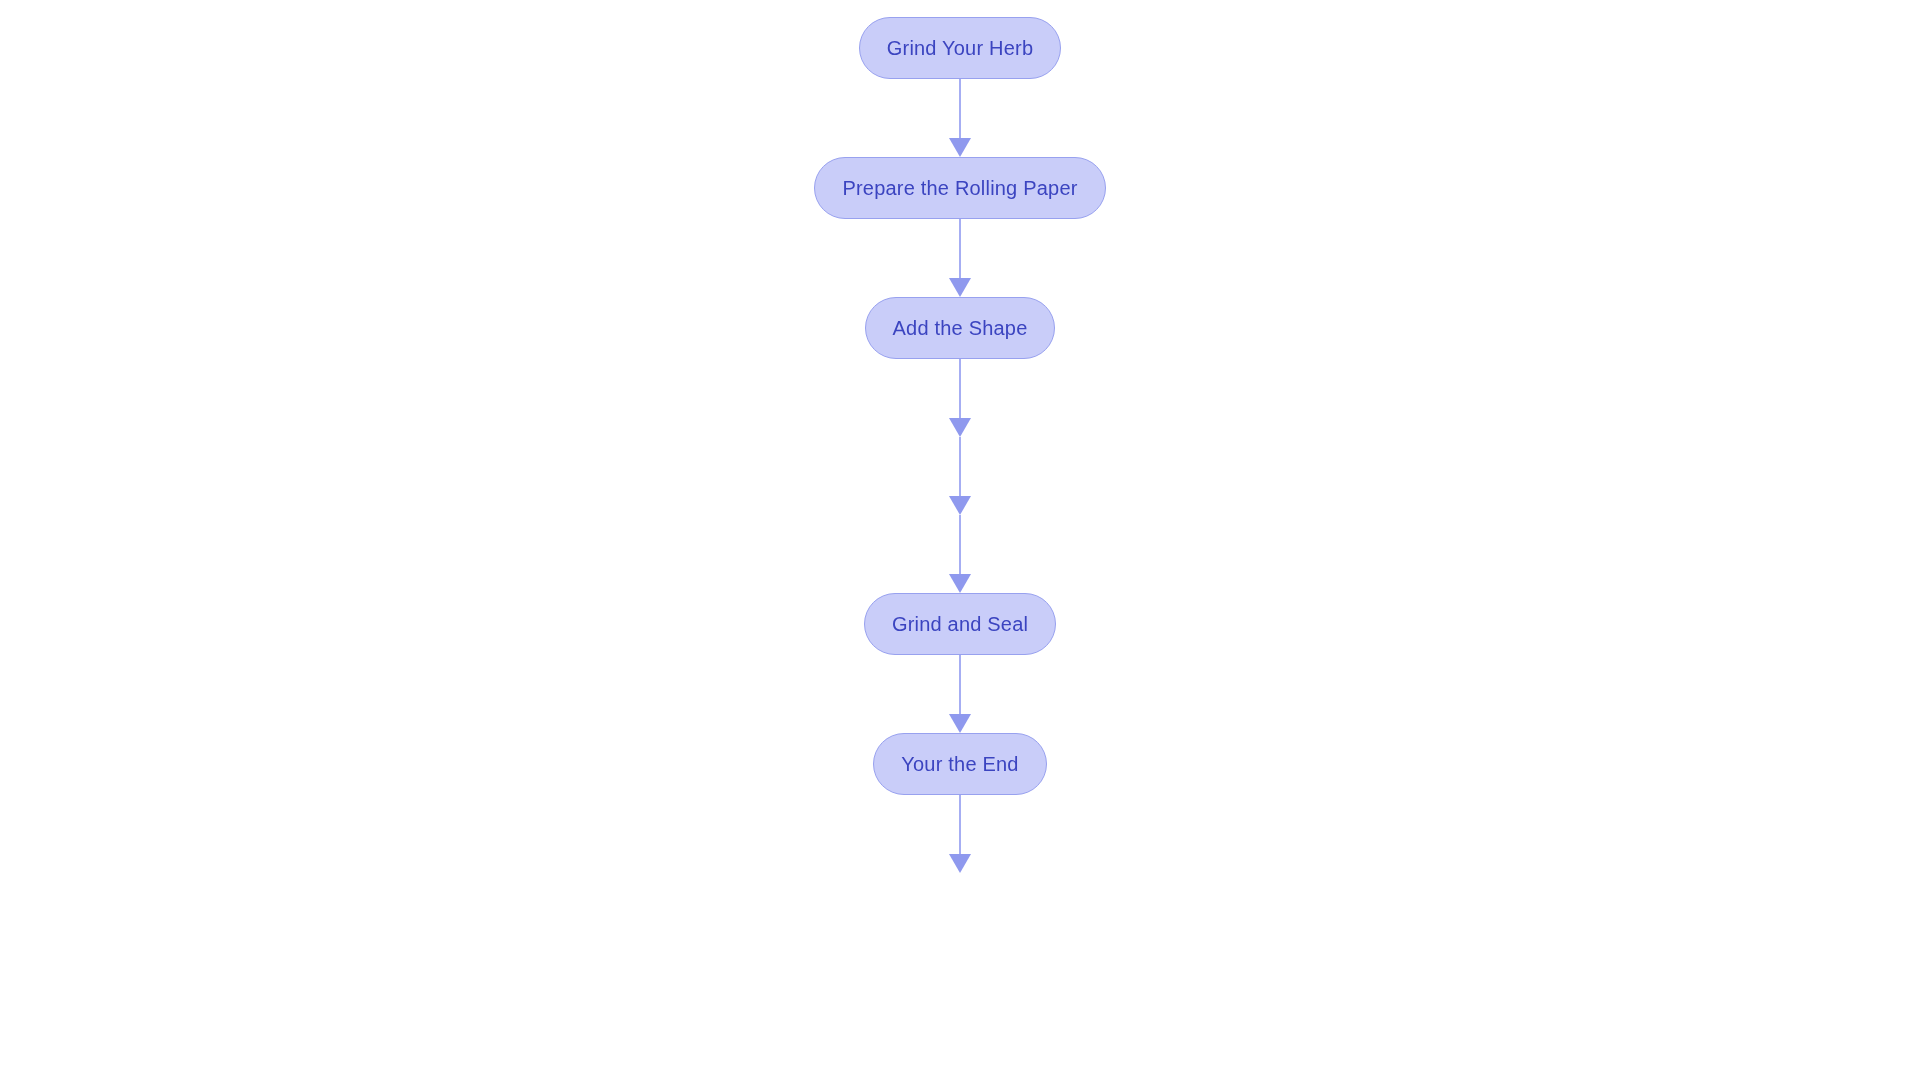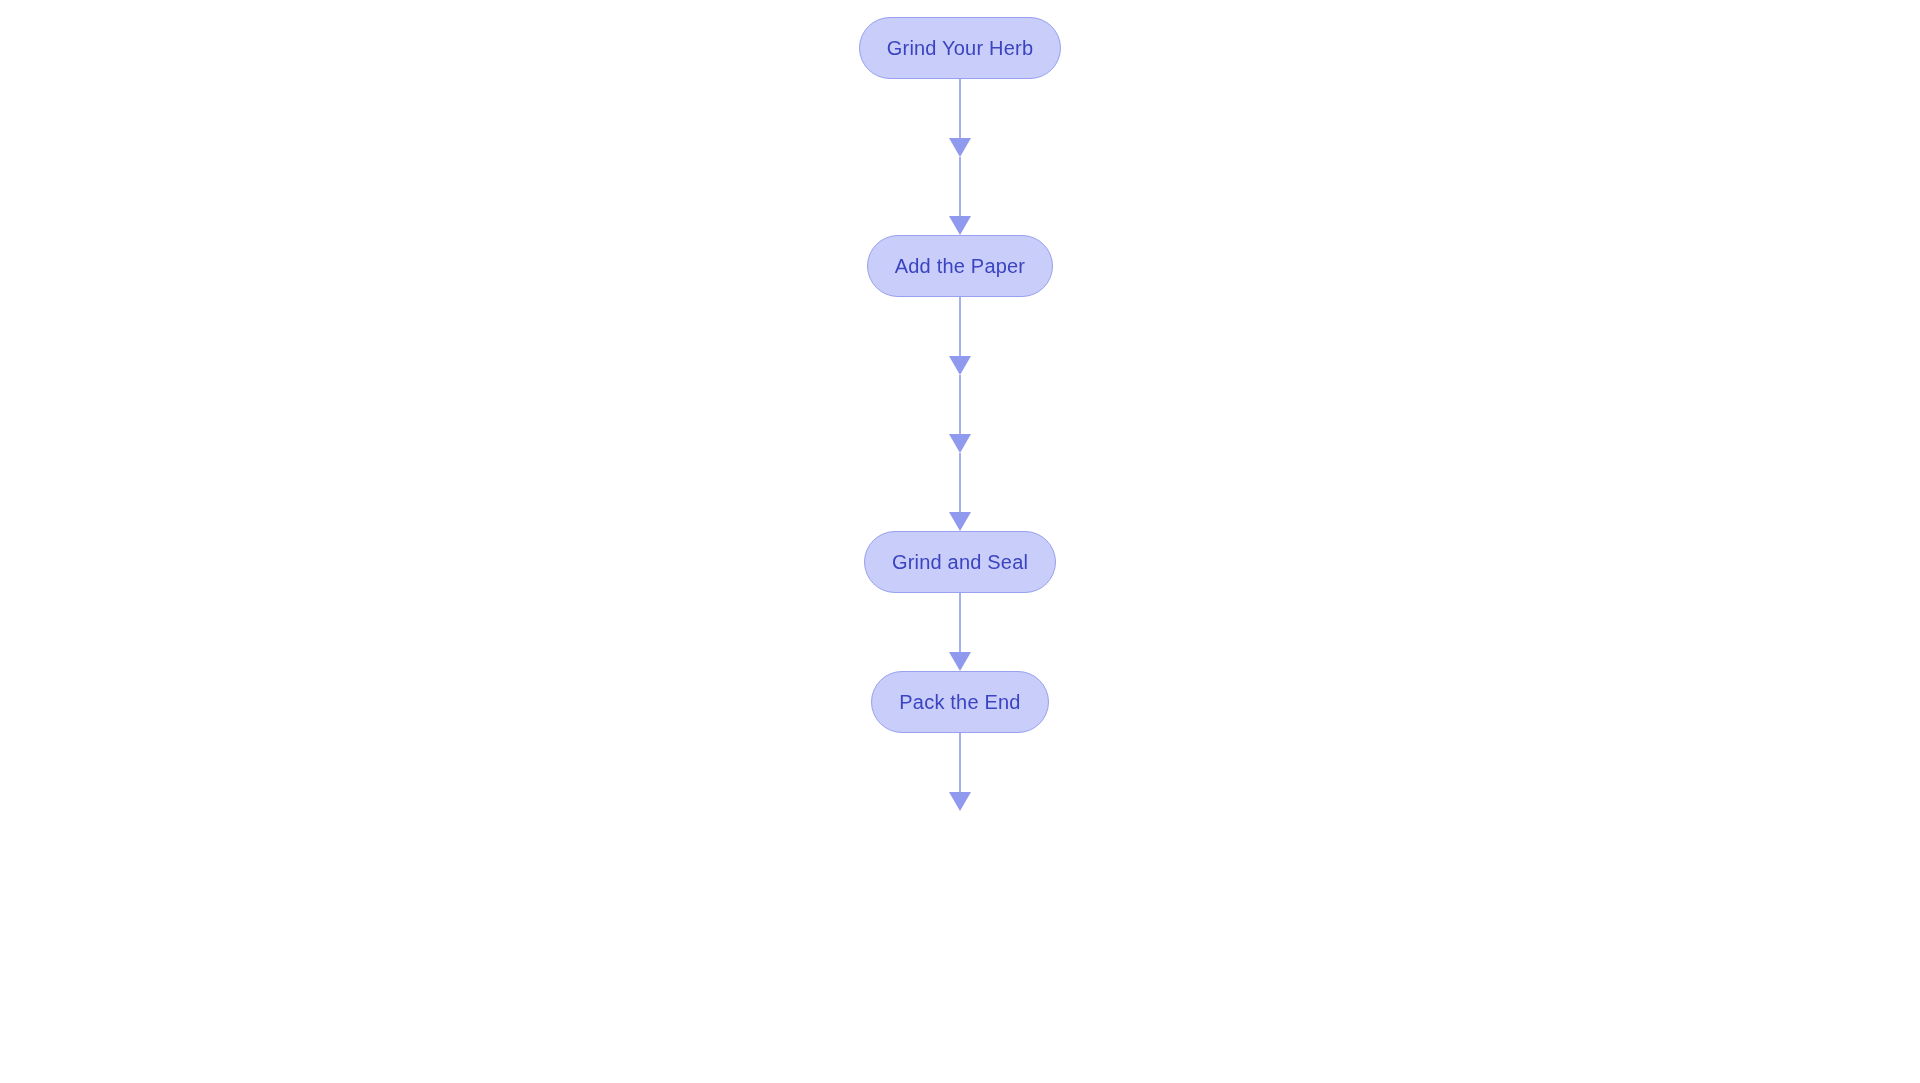--- a/index.html
+++ b/index.html
@@ -64,26 +64,29 @@
 
 <div class="canvas">
   <div class="flow">
       <div class="node">
         <span>Grind Your Herb</span>
       </div>
       <div class="connector">
         <div class="line"></div>
         <div class="head"></div>
       </div>
+      <div class="node">
+        <span>Prepare the Rolling Paper</span>
+      </div>
       <div class="connector">
         <div class="line"></div>
         <div class="head"></div>
       </div>
       <div class="node">
-        <span>Add the Paper</span>
+        <span>Add the Shape</span>
       </div>
       <div class="connector">
         <div class="line"></div>
         <div class="head"></div>
       </div>
       <div class="connector">
         <div class="line"></div>
         <div class="head"></div>
       </div>
       <div class="connector">
@@ -91,20 +94,20 @@
         <div class="head"></div>
       </div>
       <div class="node">
         <span>Grind and Seal</span>
       </div>
       <div class="connector">
         <div class="line"></div>
         <div class="head"></div>
       </div>
       <div class="node">
-        <span>Pack the End</span>
+        <span>Your the End</span>
       </div>
       <div class="connector">
         <div class="line"></div>
         <div class="head"></div>
       </div>
     </div>
 </div>
 
 </body></html>

